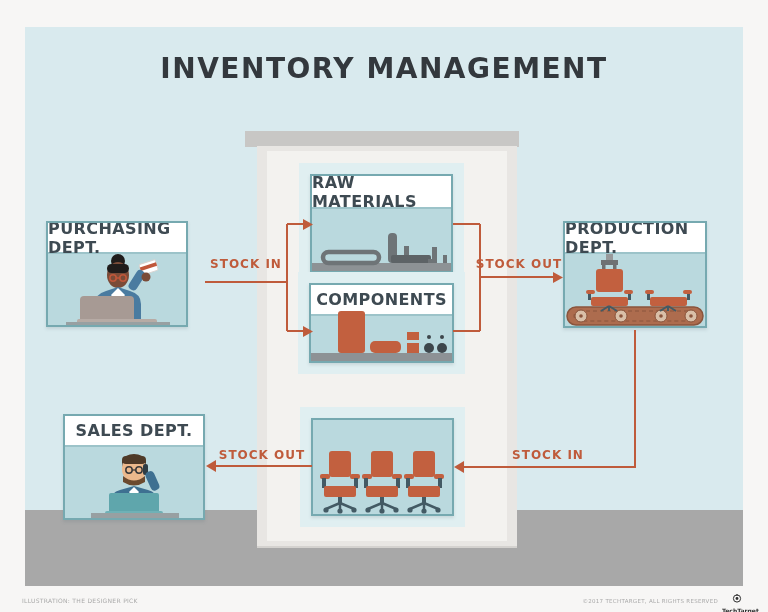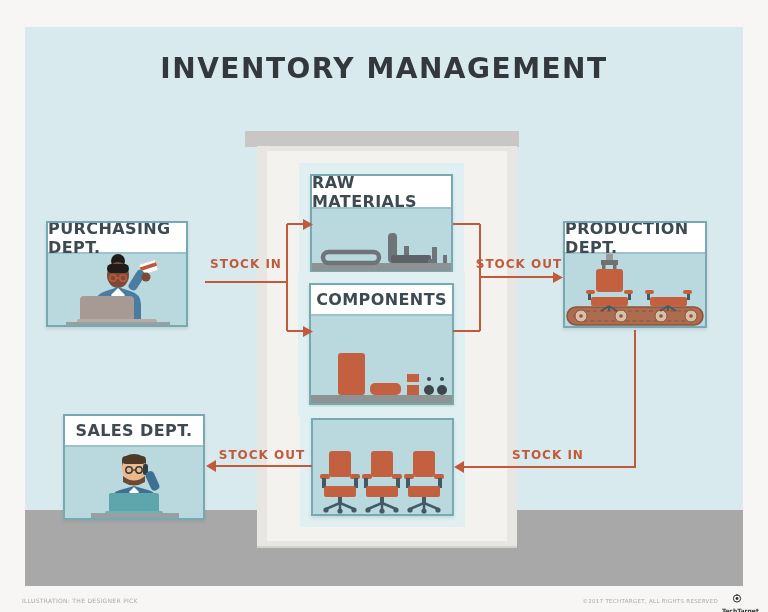--- a/index.html
+++ b/index.html
@@ -60,21 +60,21 @@
         <rect x="92" y="50" width="10" height="4" fill="#6e7477"></rect>
         <rect x="79" y="46" width="40" height="8" rx="2" fill="#5d6366"></rect>
         <rect x="120" y="38" width="5" height="16" fill="#6e7477"></rect>
         <rect x="116" y="50" width="9" height="4" fill="#6e7477"></rect>
         <rect x="131" y="46" width="4" height="8" fill="#6e7477"></rect>
       </svg>
     </div>
   </div>
 
   <div class="glow" style="left:298px; top:272px;">
-    <div class="box" style="width:145px; height:122px;">
+    <div class="box" style="width:145px; height:80px;">
       <div class="hdr" style="height:31px;">
         <span>COMPONENTS</span>
       </div>
       <svg class="bod" width="141" height="62" viewBox="0 0 141 62">
         <rect x="0" y="54" width="141" height="8" fill="#8d9295"></rect>
         <rect x="27" y="12" width="27" height="42" rx="3" fill="#c2603f"></rect>
         <rect x="59" y="42" width="31" height="12" rx="5" fill="#c2603f"></rect>
         <rect x="96" y="33" width="12" height="8" fill="#c2603f"></rect>
         <rect x="96" y="44" width="12" height="10" fill="#c2603f"></rect>
         <circle cx="118" cy="49" r="5" fill="#3d464b"></circle>

